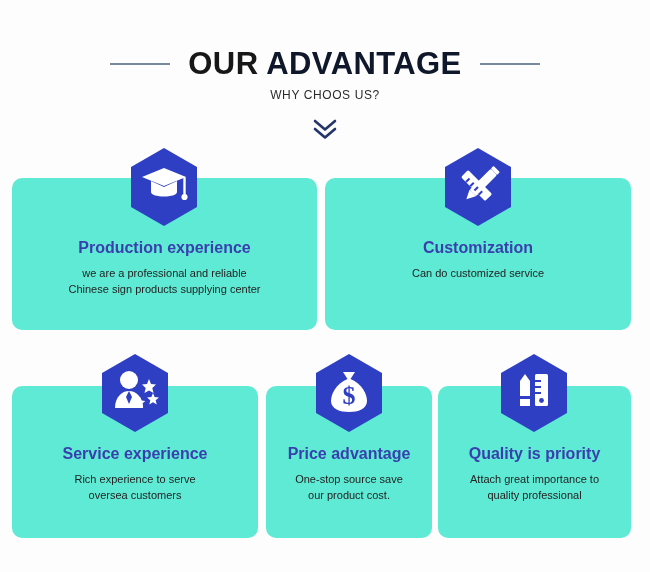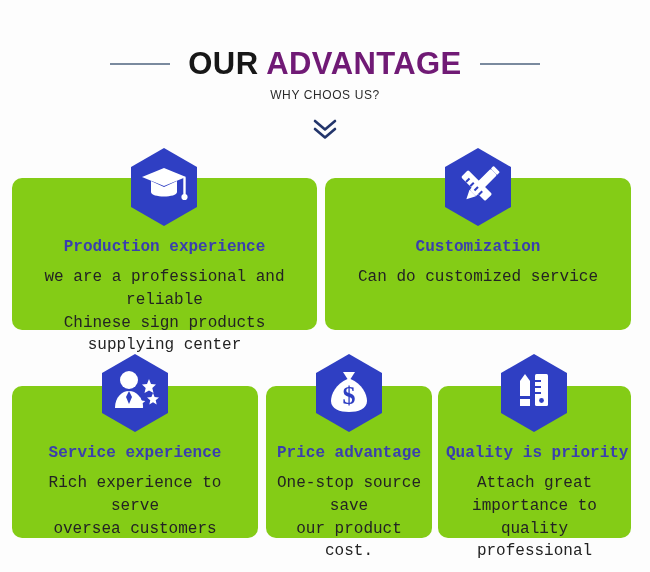--- a/index.html
+++ b/index.html
@@ -39,21 +39,21 @@
     background: #7a8a9e;
   }
   .title {
     font-size: 31px;
     font-weight: bold;
     letter-spacing: 0.4px;
     white-space: nowrap;
     line-height: 1;
   }
   .title .t-black { color: #171717; }
-  .title .t-blue  { color: #701a75; }
+  .title .t-blue  { color: #0f172a; }
 
   .subtitle {
     position: absolute;
     top: 88px;
     left: 0;
     width: 650px;
     text-align: center;
     font-size: 12px;
     color: #2b2b2b;
     letter-spacing: 0.6px;
@@ -64,44 +64,43 @@
     top: 118px;
     left: 0;
     width: 650px;
     display: flex;
     justify-content: center;
   }
 
   
   .card {
     position: absolute;
-    background: #84cc16;
+    background: #5eead4;
     border-radius: 10px;
     box-sizing: border-box;
-    font-family: Liberation Mono, monospace;
   }
   .card-inner {
     position: absolute;
     left: 0;
     width: 100%;
     text-align: center;
     padding: 0 8px;
     box-sizing: border-box;
   }
   .card-title {
     color: #3a3fae;
     font-weight: bold;
     font-size: 16px;
     line-height: 1.2;
     margin: 0 0 9px 0;
     white-space: nowrap;
   }
   .card-desc {
     color: #232323;
-    font-size: 16px;
+    font-size: 11px;
     line-height: 1.42;
     margin: 0;
   }
 
   
   .hex {
     position: absolute;
     width: 74px;
     height: 82px;
     display: flex;

